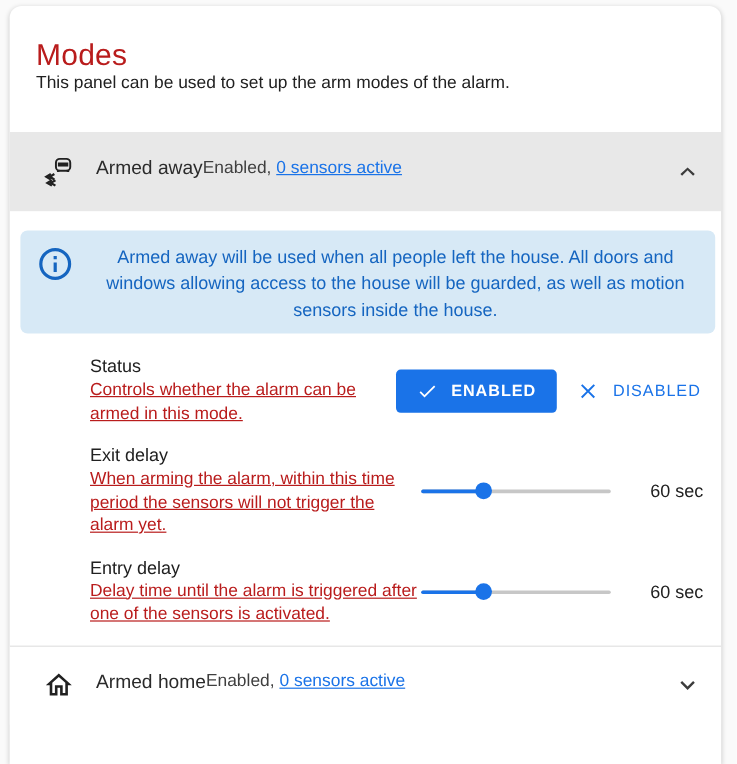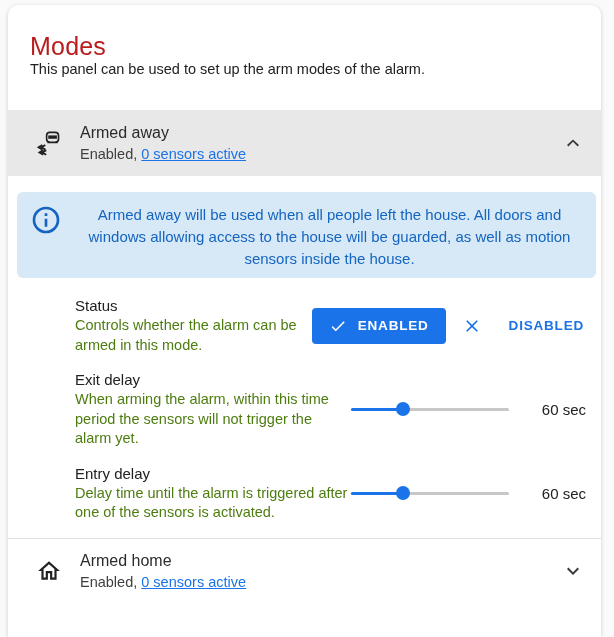--- a/index.html
+++ b/index.html
@@ -25,21 +25,21 @@
   .page-desc { margin-top: 0; font-size: 14.5px; color: #212121; }
   
   .section-header {
     height: 66px; display: flex; align-items: center;
     padding: 0 16px 0 28px; cursor: pointer;
   }
   .section-header.expanded { background: #e8e8e8; }
   .section-header.collapsed { background: #ffffff; border-top: 1px solid #e1e1e1; }
   .mode-icon { width: 26px; height: 26px; flex: 0 0 26px; margin-right: 18px; color:#212121; }
   .mode-icon svg { width: 100%; height: 100%; display: block; }
-  .header-text { display: flex; flex-direction: column; }
+  .header-text { display: flex; flex-direction: row; text-align: right; }
   .header-title { font-size: 16px; color: #2b2b2b; margin-bottom: 4px; }
   .header-sub { font-size: 14.5px; color: #3f3f3f; }
   .link { color: #1a73e8; text-decoration: underline; cursor: pointer; }
   .chevron { margin-left: auto; width: 24px; height: 24px; color: #3c3c3c; cursor: pointer; }
   .chevron svg { width: 100%; height: 100%; display: block; }
   
   .info-banner {
     margin: 16px 5px 0 9px;
     background: #d7e9f6;
     border-radius: 6px;
@@ -49,37 +49,37 @@
     text-align: center;
   }
   .info-icon { width: 32px; height: 32px; flex: 0 0 32px; margin: 4px 17px 0 0; color: #1565c0; }
   .info-icon svg { width: 100%; height: 100%; display: block; }
   .info-text { font-size: 15px; line-height: 22px; color: #1565c0; max-width: 505px; padding-top: 4px; }
   
   .settings { padding: 18px 15px 0 22px; margin-left: 45px; }
   .setting-row { display: flex; align-items: center; margin-bottom: 15px; min-height: 58px; }
   .row-text { width: 324px; margin-right: auto; }
   .row-title { font-size: 15px; color: #212121; line-height: 19px; margin-bottom: 1px; }
-  .row-desc { font-size: 14.5px; color: #4d7c0f; line-height: 19.5px; }
+  .row-desc { font-size: 14.5px; color: #b91c1c; line-height: 19.5px; text-decoration: underline; }
   
   .status-control { display: flex; align-items: center; }
   .btn-enabled {
     display: flex; align-items: center; gap: 11px;
     background: #1a73e8; color: #fff;
     height: 36px; padding: 0 17px;
     border: none; border-radius: 4px;
     font-family: inherit; font-size: 13.5px; font-weight: 700; letter-spacing: .8px;
     cursor: pointer;
   }
   .btn-enabled svg { width: 18px; height: 18px; }
   .btn-disabled {
-    display: flex; align-items: center; gap: 27px;
+    display: flex; align-items: center; gap: 11px;
     background: none; border: none;
     color: #1a73e8;
-    font-family: inherit; font-size: 13.5px; font-weight: 700; letter-spacing: .8px;
+    font-family: inherit; font-size: 13.5px; font-weight: 400; letter-spacing: .8px;
     margin-left: 14px; padding: 0 2px;
     cursor: pointer;
   }
   .btn-disabled svg { width: 20px; height: 20px; }
   
   .slider-control { display: flex; align-items: center; }
   .slider { position: relative; width: 158px; height: 18px; cursor: pointer; }
   .slider .track {
     position: absolute; left: 0; right: 0; top: 50%; height: 3px; margin-top: -1.5px;
     background: #c7c7c7; border-radius: 2px;

